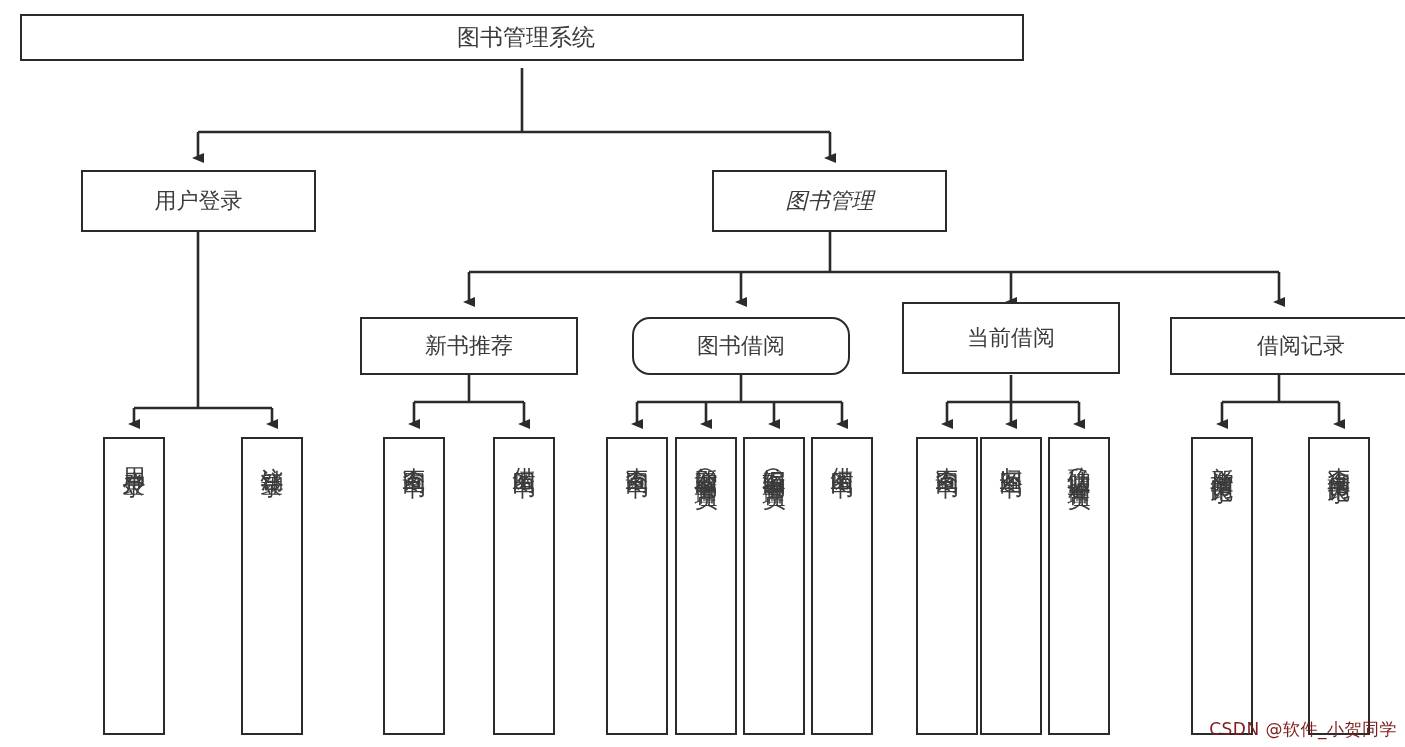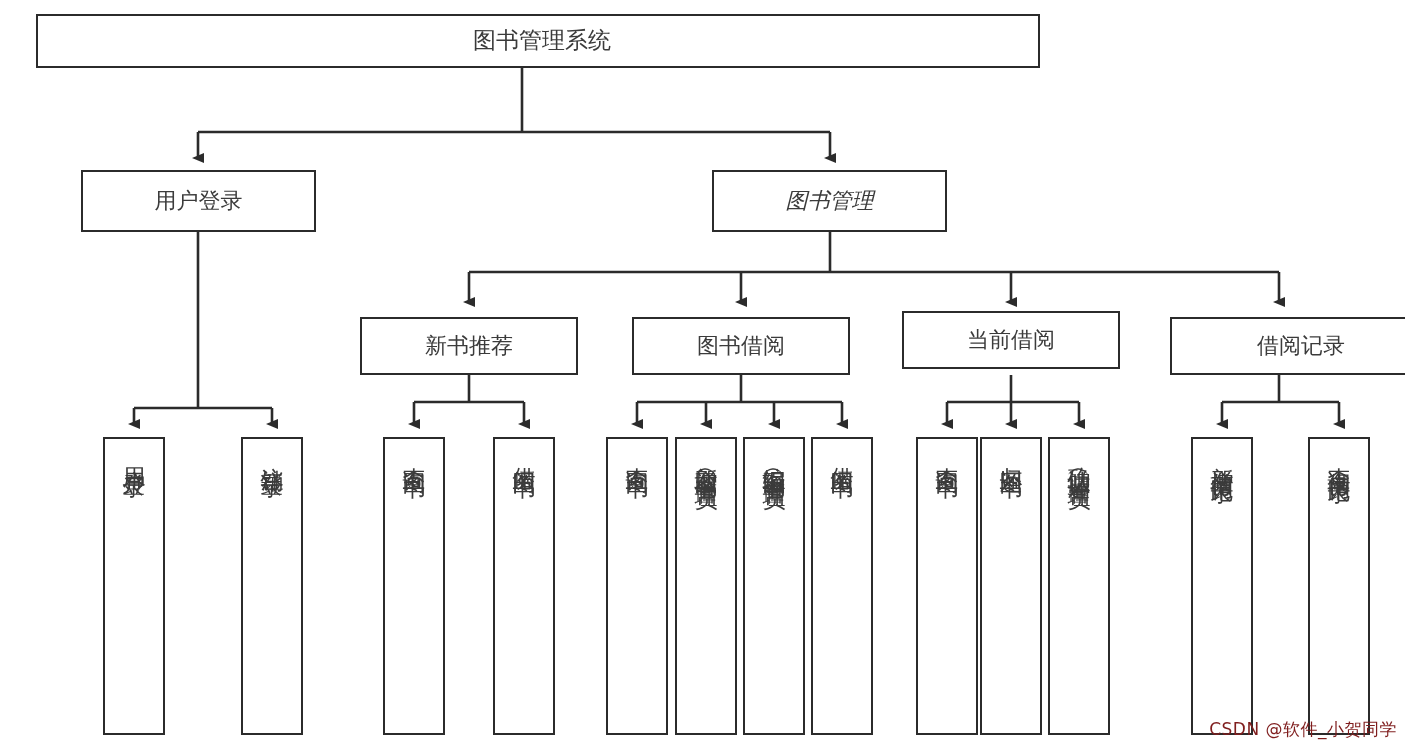--- a/index.html
+++ b/index.html
@@ -117,38 +117,38 @@
       <path d="M1011,402 L1011,424" marker-end="url(#arrow)"></path>
       <path d="M1079,402 L1079,424" marker-end="url(#arrow)"></path>
 
       <path d="M1279,375 L1279,402"></path>
       <path d="M1222,402 L1339,402"></path>
       <path d="M1222,402 L1222,424" marker-end="url(#arrow)"></path>
       <path d="M1339,402 L1339,424" marker-end="url(#arrow)"></path>
     </g>
   </svg>
 
-  <div class="node root" style="left:36px; top:14px; width:1004px; height:54px;padding-left:8px;">
+  <div class="node root" style="left:20px; top:14px; width:1004px; height:47px;padding-left:8px;">
     <span class="label">图书管理系统</span>
   </div>
 
   <div class="node branch" style="left:81px; top:170px; width:235px; height:62px;">
     <span class="label">用户登录</span>
   </div>
   <div class="node branch" style="left:712px; top:170px; width:235px; height:62px;font-style:italic;">
     <span class="label">图书管理</span>
   </div>
 
   <div class="node branch" style="left:360px; top:317px; width:218px; height:58px;">
     <span class="label">新书推荐</span>
   </div>
-  <div class="node branch" style="left:632px; top:317px; width:218px; height:58px;">
+  <div class="node branch" style="left:632px; top:317px; width:218px; height:58px;border-radius:18px;">
     <span class="label">图书借阅</span>
   </div>
-  <div class="node branch" style="left:902px; top:311px; width:218px; height:58px;">
+  <div class="node branch" style="left:902px; top:302px; width:218px; height:72px;">
     <span class="label">当前借阅</span>
   </div>
   <div class="node branch" style="left:1170px; top:317px; width:262px; height:58px;">
     <span class="label">借阅记录</span>
   </div>
 
   <div class="node leaf" style="left:103px; top:437px; width:62px; height:298px;">
     <span class="label">用户登录</span>
   </div>
   <div class="node leaf" style="left:241px; top:437px; width:62px; height:298px;">

